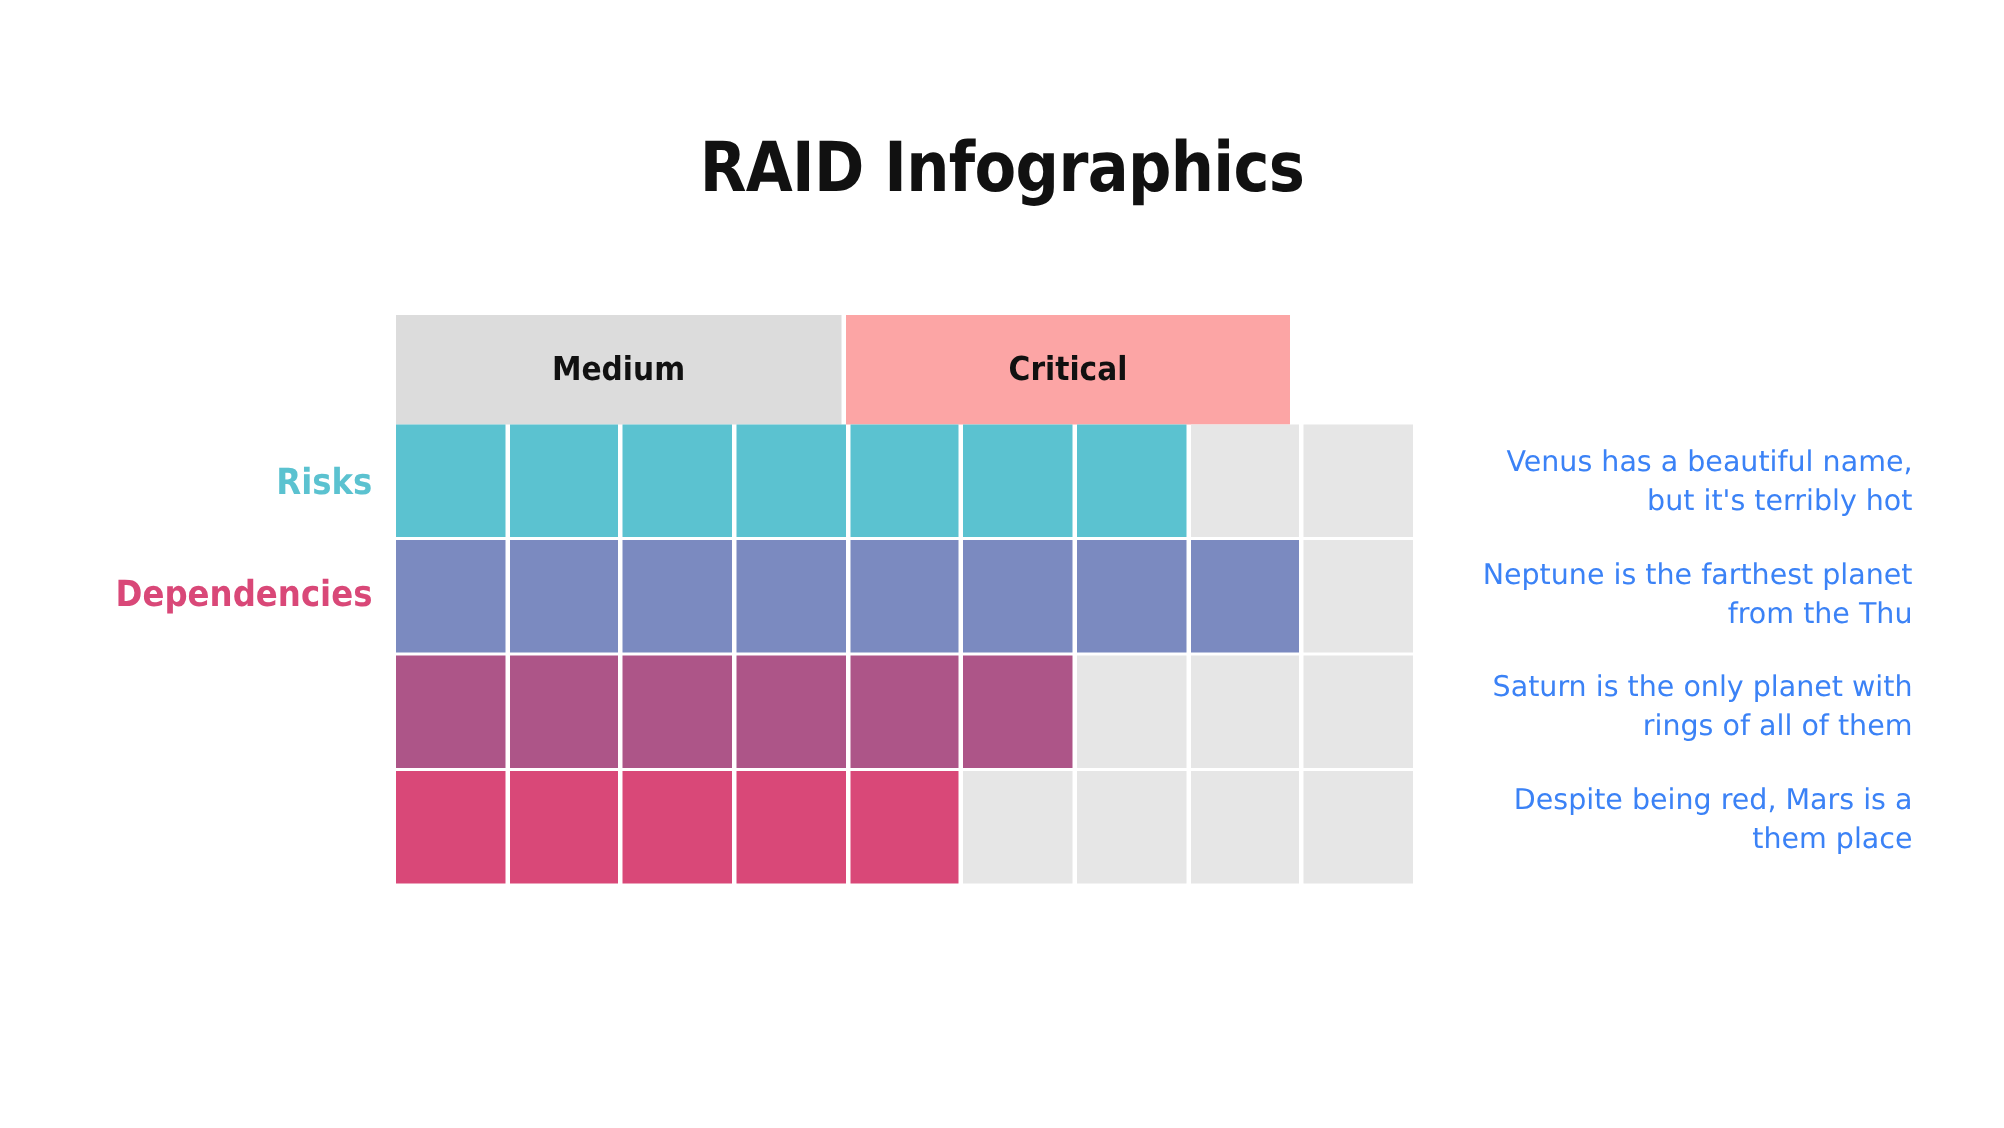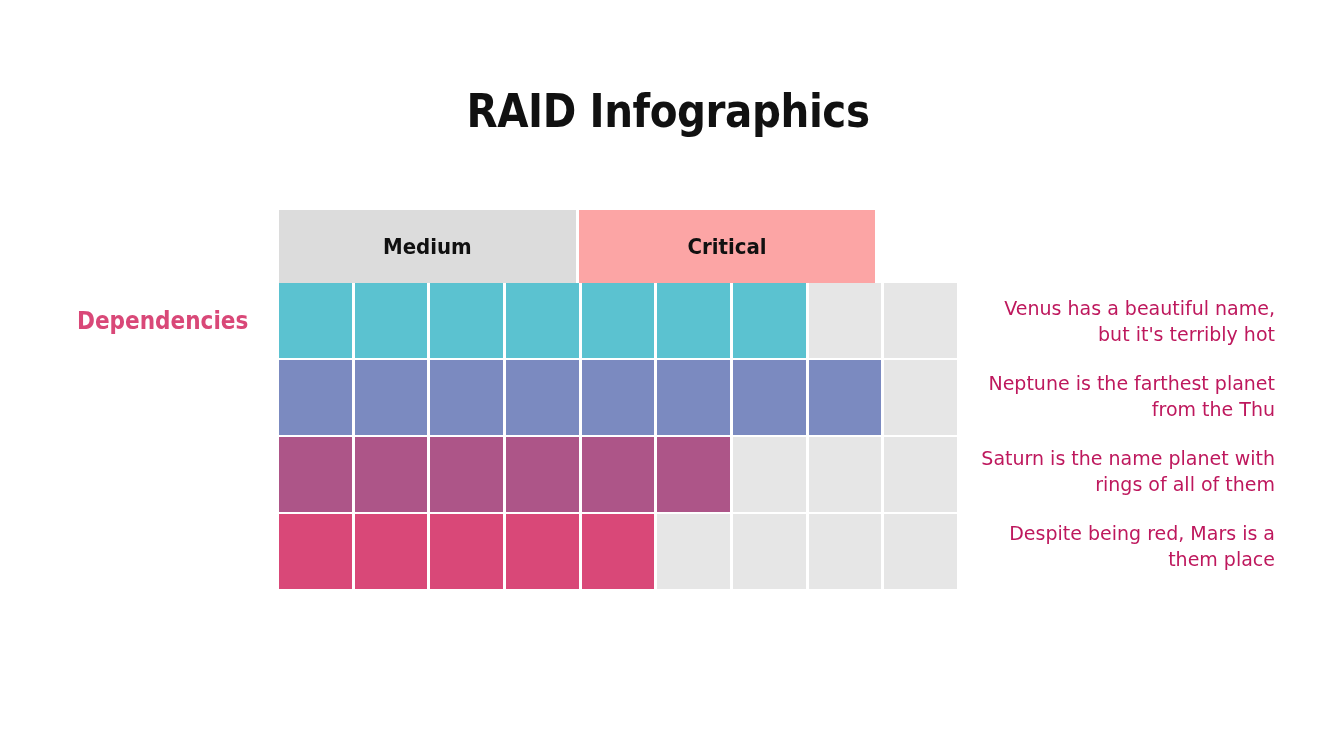--- a/index.html
+++ b/index.html
@@ -59,21 +59,21 @@
     font-weight: bold;
     font-size: 24px;
     white-space: nowrap;
     transform: scaleX(0.9);
     transform-origin: right center;
   }
 
   
   #matrix {
     position: absolute;
-    left: 279px;
+    left: 264px;
     top: 0;
     width: 596px;
     height: 380px;
   }
 
   #matrix-header {
     display: flex;
     height: 73px;
     gap: 3px;
   }
@@ -126,31 +126,34 @@
     display: flex;
     align-items: center;
     justify-content: flex-end;
     box-sizing: border-box;
   }
   .description-text {
     text-align: right;
     font-family: "DejaVu Sans", sans-serif;
     font-size: 19px;
     line-height: 26px;
-    color: #be185d;
+    color: #3b82f6;
   }
 </style>
 </head>
 <body>
 
 <div id="slide-title">RAID Infographics</div>
 
 <div id="infographic">
 
   <div id="row-labels">
+      <div class="row-label">
+        <span class="row-label-text" style="color: rgb(91, 194, 208);">Risks</span>
+      </div>
       <div class="row-label">
         <span class="row-label-text" style="color: rgb(217, 72, 120);">Dependencies</span>
       </div>
     </div>
 
   <div id="matrix">
     <div id="matrix-header">
         <div class="header-cell" style="background: rgb(220, 220, 220); flex-grow: 3;">
           <span class="header-cell-text">Medium</span>
         </div>
@@ -207,20 +210,20 @@
   </div>
 
   <div id="descriptions">
       <div class="description">
         <div class="description-text">Venus has a beautiful name, but it's terribly hot</div>
       </div>
       <div class="description">
         <div class="description-text">Neptune is the farthest planet from the Thu</div>
       </div>
       <div class="description">
-        <div class="description-text">Saturn is the name planet with rings of all of them</div>
+        <div class="description-text">Saturn is the only planet with rings of all of them</div>
       </div>
       <div class="description">
         <div class="description-text">Despite being red, Mars is a them place</div>
       </div>
     </div>
 
 </div>
 
 </body></html>

